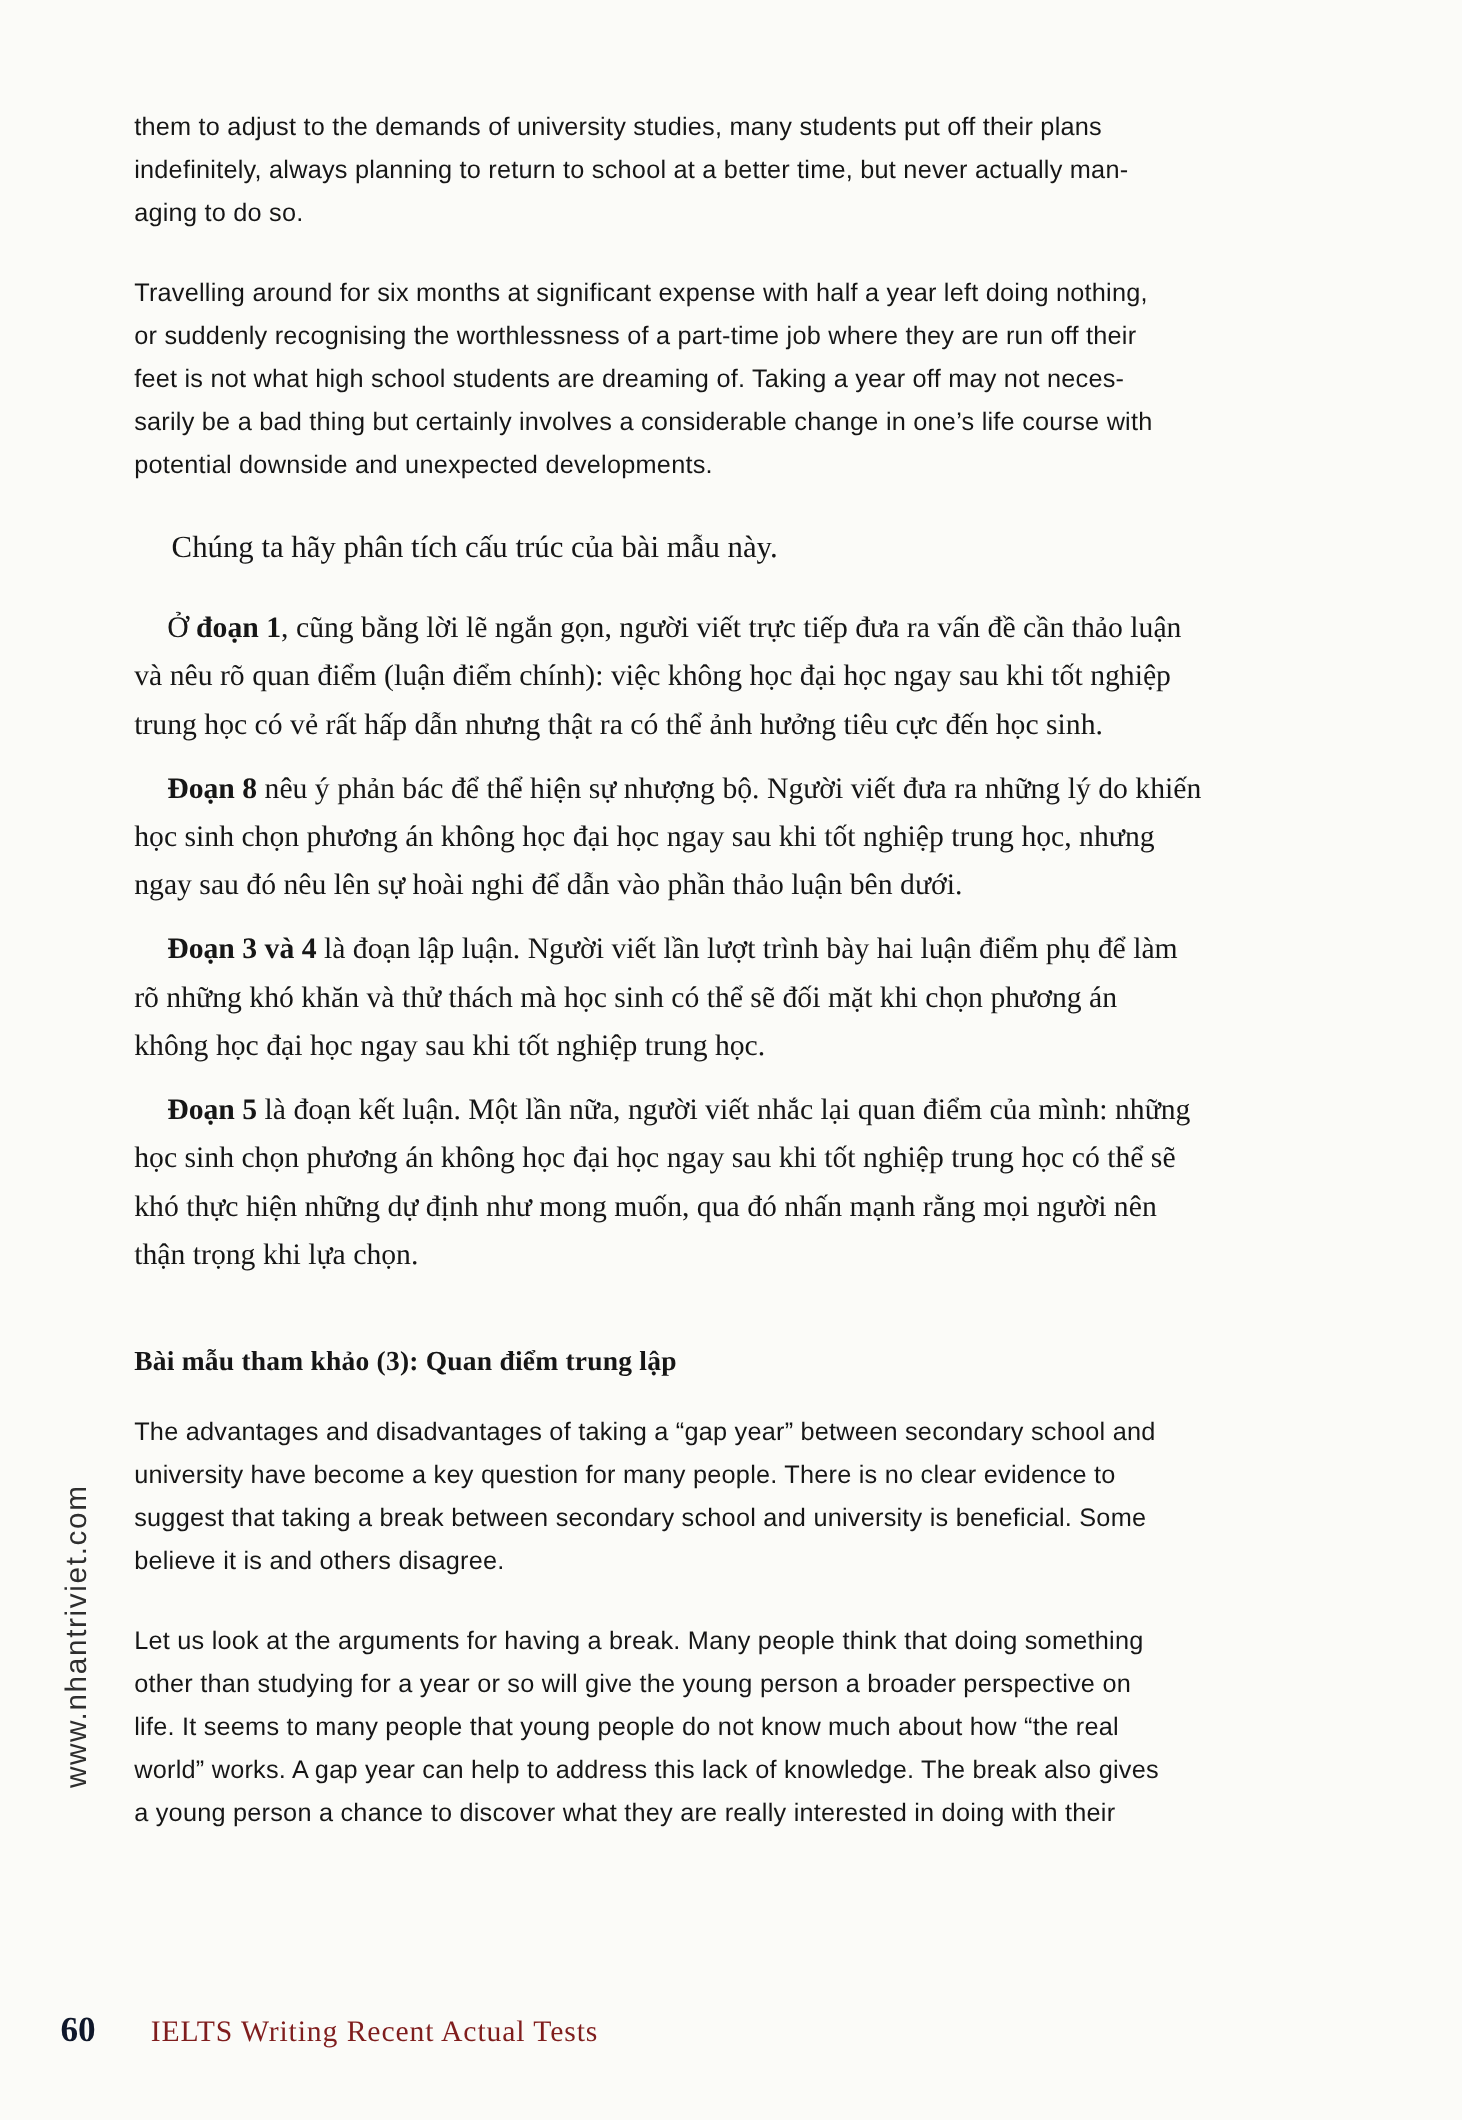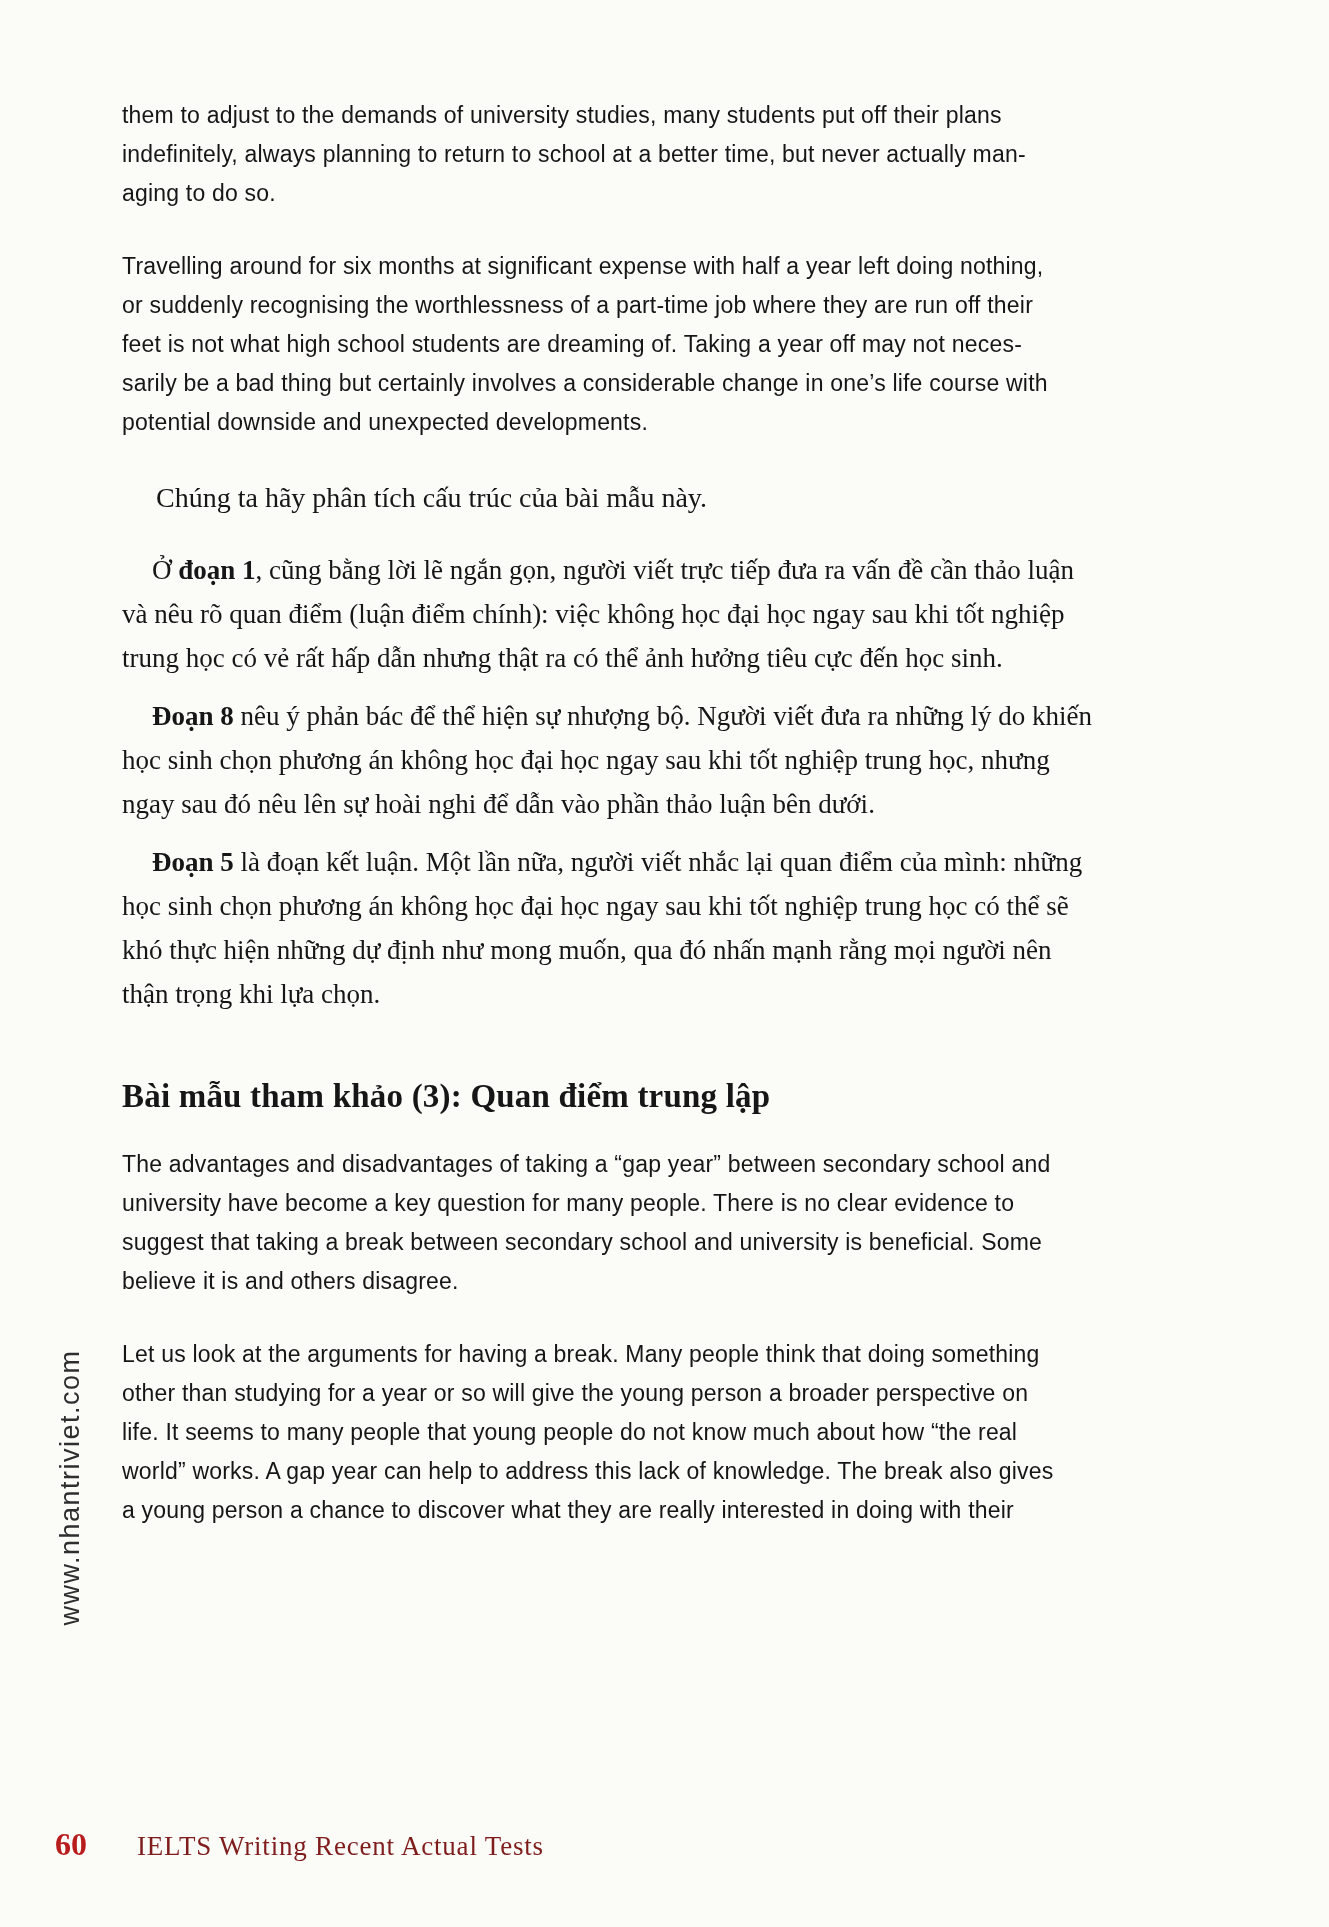--- a/index.html
+++ b/index.html
@@ -39,37 +39,37 @@
   .vn .i{font-style:italic;}
   .vn-intro{
     font-family:"Liberation Serif",serif;
     font-size:28px;
     line-height:44px;
     margin:26px 0 28px 0;
     text-indent:34px;
   }
   .section-heading{
     font-family:"Liberation Serif",serif;
-    font-size:33px;
+    font-size:25px;
     font-weight:bold;
     margin:62px 0 30px 0;
     letter-spacing:0.2px;
   }
   .footer{
     position:absolute;
     left:0;top:1826px;
     width:1329px;
     display:flex;
     align-items:baseline;
   }
   .footer .pagenum{
     font-family:"Liberation Serif",serif;
     font-size:32px;
     font-weight:bold;
-    color:#b91c1c;
+    color:#0f172a;
     margin-left:55px;
   }
   .footer .booktitle{
     font-family:"Liberation Serif",serif;
     font-size:27px;
     color:#7f1d1d;
     margin-left:50px;
     letter-spacing:0.8px;
   }
   .watermark{
@@ -105,20 +105,23 @@
 
 
   <p class="vn"><span>Ở </span><span class="b">đoạn 1</span><span>, cũng bằng lời lẽ ngắn gọn, người viết trực tiếp đưa ra vấn đề cần thảo luận
 và nêu rõ quan điểm (luận điểm chính): việc không học đại học ngay sau khi tốt nghiệp
 trung học có vẻ rất hấp dẫn nhưng thật ra có thể ảnh hưởng tiêu cực đến học sinh.</span></p>
 
   <p class="vn"><span class="b">Đoạn 8</span><span> nêu ý phản bác để thể hiện sự nhượng bộ. Người viết đưa ra những lý do khiến
 học sinh chọn phương án không học đại học ngay sau khi tốt nghiệp trung học, nhưng
 ngay sau đó nêu lên sự hoài nghi để dẫn vào phần thảo luận bên dưới.</span></p>
 
+  <p class="vn"><span class="b">Đoạn 3 và 4</span><span> là đoạn lập luận. Người viết lần lượt trình bày hai luận điểm phụ để làm
+rõ những khó khăn và thử thách mà học sinh có thể sẽ đối mặt khi chọn phương án
+không học đại học ngay sau khi tốt nghiệp trung học.</span></p>
 
   <p class="vn"><span class="b">Đoạn 5</span><span> là đoạn kết luận. Một lần nữa, người viết nhắc lại quan điểm của mình: những
 học sinh chọn phương án không học đại học ngay sau khi tốt nghiệp trung học có thể sẽ
 khó thực hiện những dự định như mong muốn, qua đó nhấn mạnh rằng mọi người nên
 thận trọng khi lựa chọn.</span></p>
 
   <h2 class="section-heading">Bài mẫu tham khảo (3): Quan điểm trung lập</h2>
 
   <p class="en">The advantages and disadvantages of taking a “gap year” between secondary school and
 university have become a key question for many people. There is no clear evidence to

